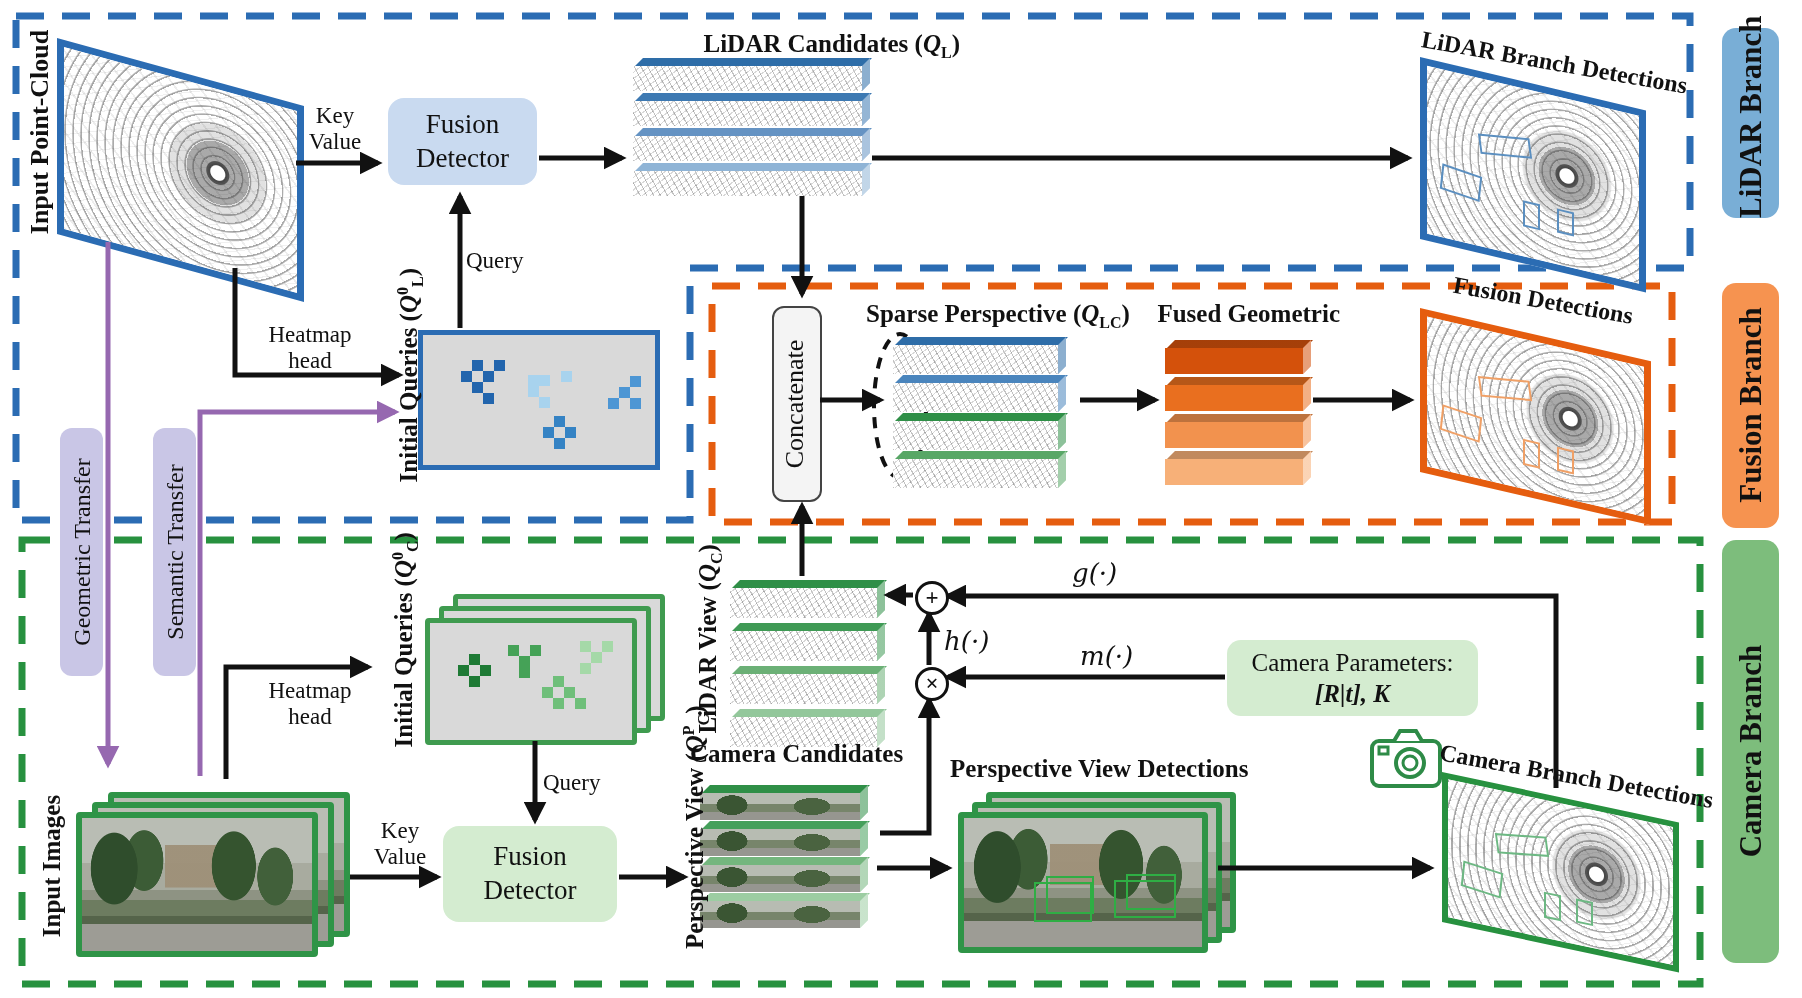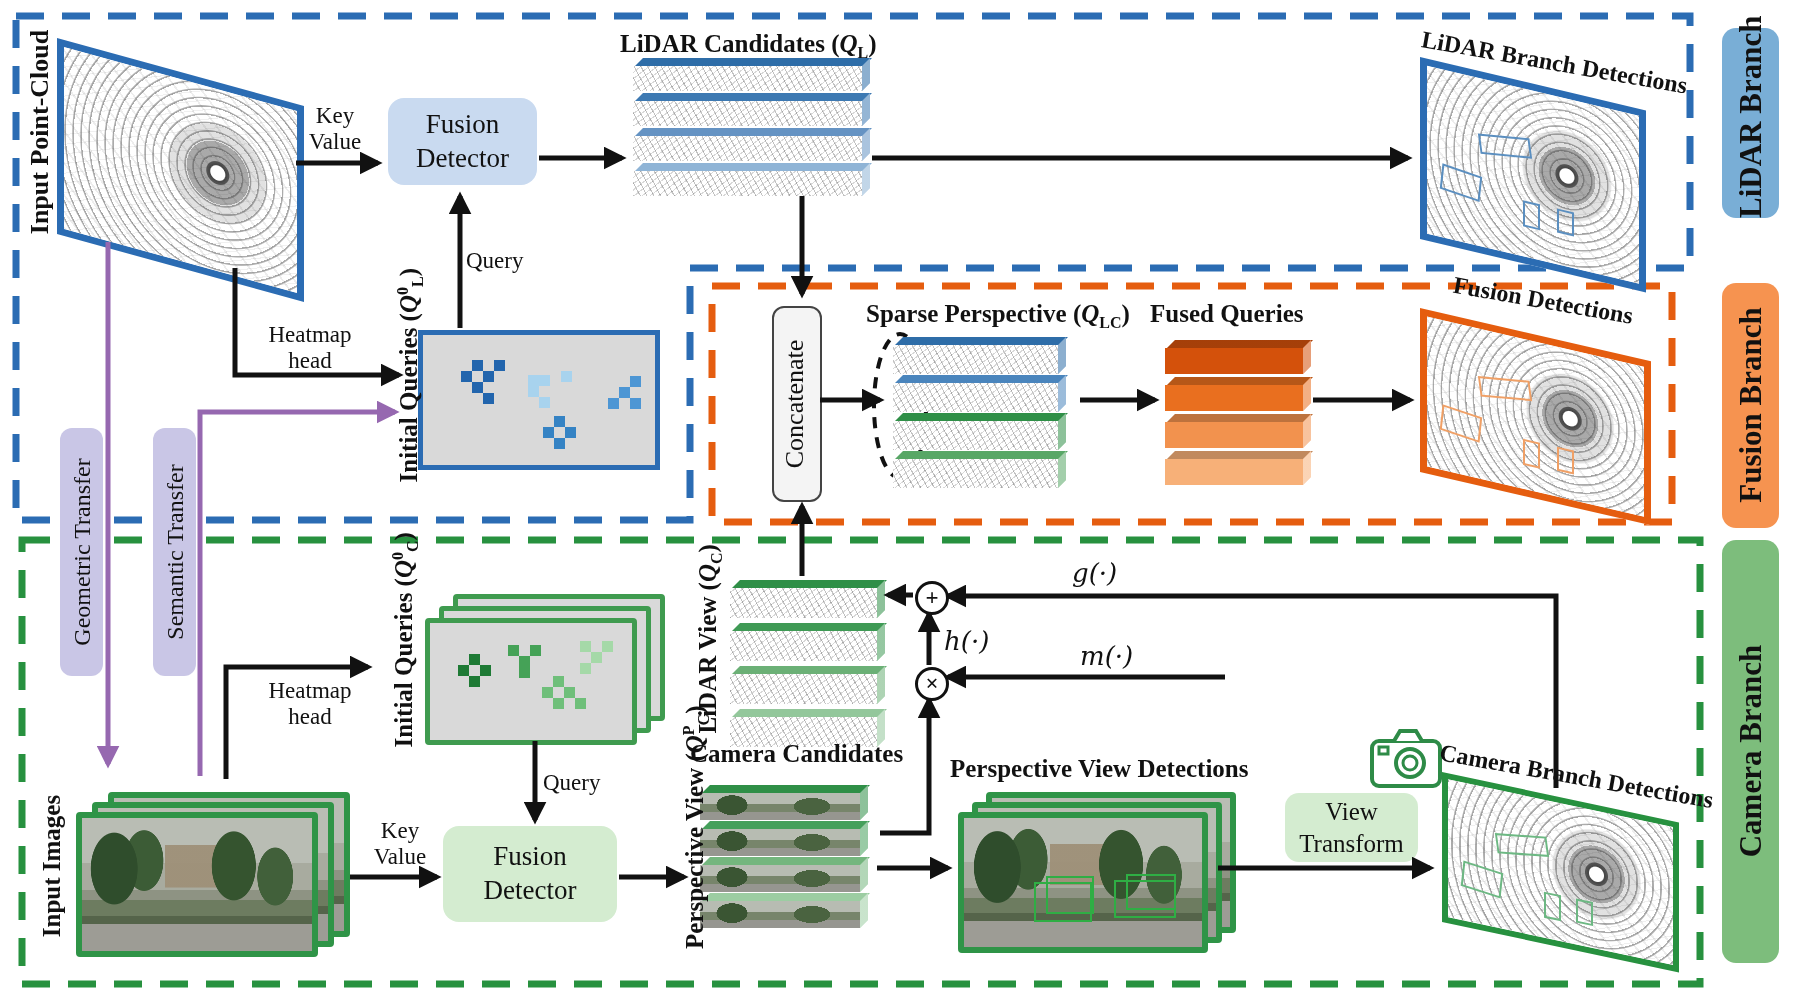--- a/index.html
+++ b/index.html
@@ -1,21 +1,21 @@
 <!DOCTYPE html>
 <html style="--blue: #2b6cb3; --lightblue_fill: #c9daf0; --tab_blue: #79aed6; --orange: #e55d0f; --tab_orange: #f69350; --green: #27913f; --lightgreen_fill: #d4ecd0; --tab_green: #7dbd7c; --lavender: #c9c6e6; --purple: #9668b0; --panel_gray: #d9d9d9;"><head>
 <meta charset="utf-8">
 <style>
   html,body{margin:0;padding:0;background:#fff;}
   #stage{position:relative;width:1802px;height:998px;background:#fff;overflow:hidden;
          font-family:"Liberation Serif", serif;color:#111;}
   svg.layer{position:absolute;left:0;top:0;pointer-events:none;}
   #boxes{z-index:1;}
   #wires{z-index:6;}
-  .hd{position:absolute;font-weight:bold;font-size:25px;text-align:left;white-space:nowrap;z-index:3;}
+  .hd{position:absolute;font-weight:bold;font-size:25px;text-align:right;white-space:nowrap;z-index:3;}
   .txt{position:absolute;font-size:23px;text-align:center;line-height:1.15;z-index:3;}
   .rot{position:absolute;height:32px;line-height:32px;text-align:center;transform:rotate(-90deg);
        font-weight:bold;font-size:25px;white-space:nowrap;z-index:4;}
   .qtitle{position:absolute;transform:rotate(10deg);font-weight:bold;font-size:24px;white-space:nowrap;z-index:5;}
   sub{font-size:64%;} sup{font-size:64%;} .q{font-style:italic;font-weight:inherit;}
   .rbox{position:absolute;border-radius:16px;display:flex;align-items:center;justify-content:center;
         text-align:center;font-size:27px;line-height:1.25;z-index:3;}
   .pill{position:absolute;border-radius:12px;z-index:2;}
   .pill .rot{left:50%;top:50%;}
   .quad{position:absolute;transform-origin:0 0;background:#fff;overflow:hidden;z-index:2;}
@@ -152,21 +152,21 @@
   <div class="hd" style="left:866px;top:300px;width:210px;">
     <span>Sparse Perspective (</span><i class="q">Q</i><sub>LC</sub><span>)</span>
   </div>
   <div class="bars speck" style="left:893px;top:345px;width:165px;gap:9px;">
       <div class="bar3d" style="height: 29px; --c: #2e6da8;"></div>
       <div class="bar3d" style="height: 29px; --c: #4a85bd;"></div>
       <div class="bar3d" style="height: 29px; --c: #2f8f47;"></div>
       <div class="bar3d" style="height: 29px; --c: #58a766;"></div>
     </div>
 
-  <div class="hd" style="left:1150px;top:300px;width:190px;">Fused Queries</div>
+  <div class="hd" style="left:1150px;top:300px;width:190px;">Fused Geometric</div>
   <div class="bars solid" style="left:1165px;top:348px;width:138px;gap:11px;">
       <div class="bar3d" style="height: 26px; --c: #d4510b;"></div>
       <div class="bar3d" style="height: 26px; --c: #e96f1f;"></div>
       <div class="bar3d" style="height: 26px; --c: #f2924e;"></div>
       <div class="bar3d" style="height: 26px; --c: #f7b078;"></div>
     </div>
 
   <div class="qtitle" style="left:1452px;top:288px;width:190px;">Fusion Detections</div>
   <div class="quad" style="left:1420px;top:308px;width:217px;height:150px;border:7px solid var(--orange);transform:skewY(13deg);">
     <div class="pctex"></div>
@@ -259,32 +259,32 @@
       <div class="boxlet" style="left:162px;top:56px;width:46px;height:32px;border-color:#2fae44;"></div>
     </div>
   </div>
 
   <div class="fn" style="left:1072px;top:558px;">g(·)</div>
   <div class="fn" style="left:944px;top:626px;">h(·)</div>
   <div class="fn" style="left:1080px;top:641px;">m(·)</div>
   <div class="op" style="left:915px;top:581px;">+</div>
   <div class="op" style="left:915px;top:667px;">×</div>
 
+  <div class="rbox" style="left:1227px;top:640px;width:251px;height:76px;background:var(--lightgreen_fill);border-radius:14px;font-size:25px;">
+    <span><span>Camera Parameters:</span><br><b><i>[R|t], K</i></b></span>
+  </div>
 
   <svg class="camsvg" style="left:1367px;top:726px;" width="78" height="64" viewBox="0 0 78 64">
     <rect x="5" y="15" width="68" height="45" rx="7" fill="#fff" stroke="#2e8b47" stroke-width="4"></rect>
     <path d="M27 15 L33 5 H49 L55 15" fill="#fff" stroke="#2e8b47" stroke-width="4"></path>
     <circle cx="43" cy="37" r="14" fill="none" stroke="#2e8b47" stroke-width="4"></circle>
     <circle cx="43" cy="37" r="7" fill="none" stroke="#2e8b47" stroke-width="3"></circle>
     <rect x="12" y="21" width="9" height="7" fill="#fff" stroke="#2e8b47" stroke-width="3"></rect>
   </svg>
 
-  <div class="rbox" style="left:1285px;top:793px;width:133px;height:69px;background:var(--lightgreen_fill);border-radius:14px;font-size:25px;">
-    <span><span>View</span><br><span>Transform</span></span>
-  </div>
 
   <div class="qtitle" style="left:1438px;top:760px;width:240px;">Camera Branch Detections</div>
   <div class="quad" style="left:1442px;top:772px;width:225px;height:138px;border:6px solid var(--green);transform:skewY(12deg);">
     <div class="pctex"></div>
     <div class="boxlet" style="left:48px;top:40px;width:48px;height:16px;border-color:#6db883;transform:rotate(-8deg);"></div>
     <div class="boxlet" style="left:14px;top:80px;width:36px;height:22px;border-color:#6db883;transform:rotate(6deg);"></div>
     <div class="boxlet" style="left:96px;top:92px;width:13px;height:22px;border-color:#6db883;"></div>
     <div class="boxlet" style="left:128px;top:92px;width:13px;height:20px;border-color:#6db883;"></div>
   </div>
 

